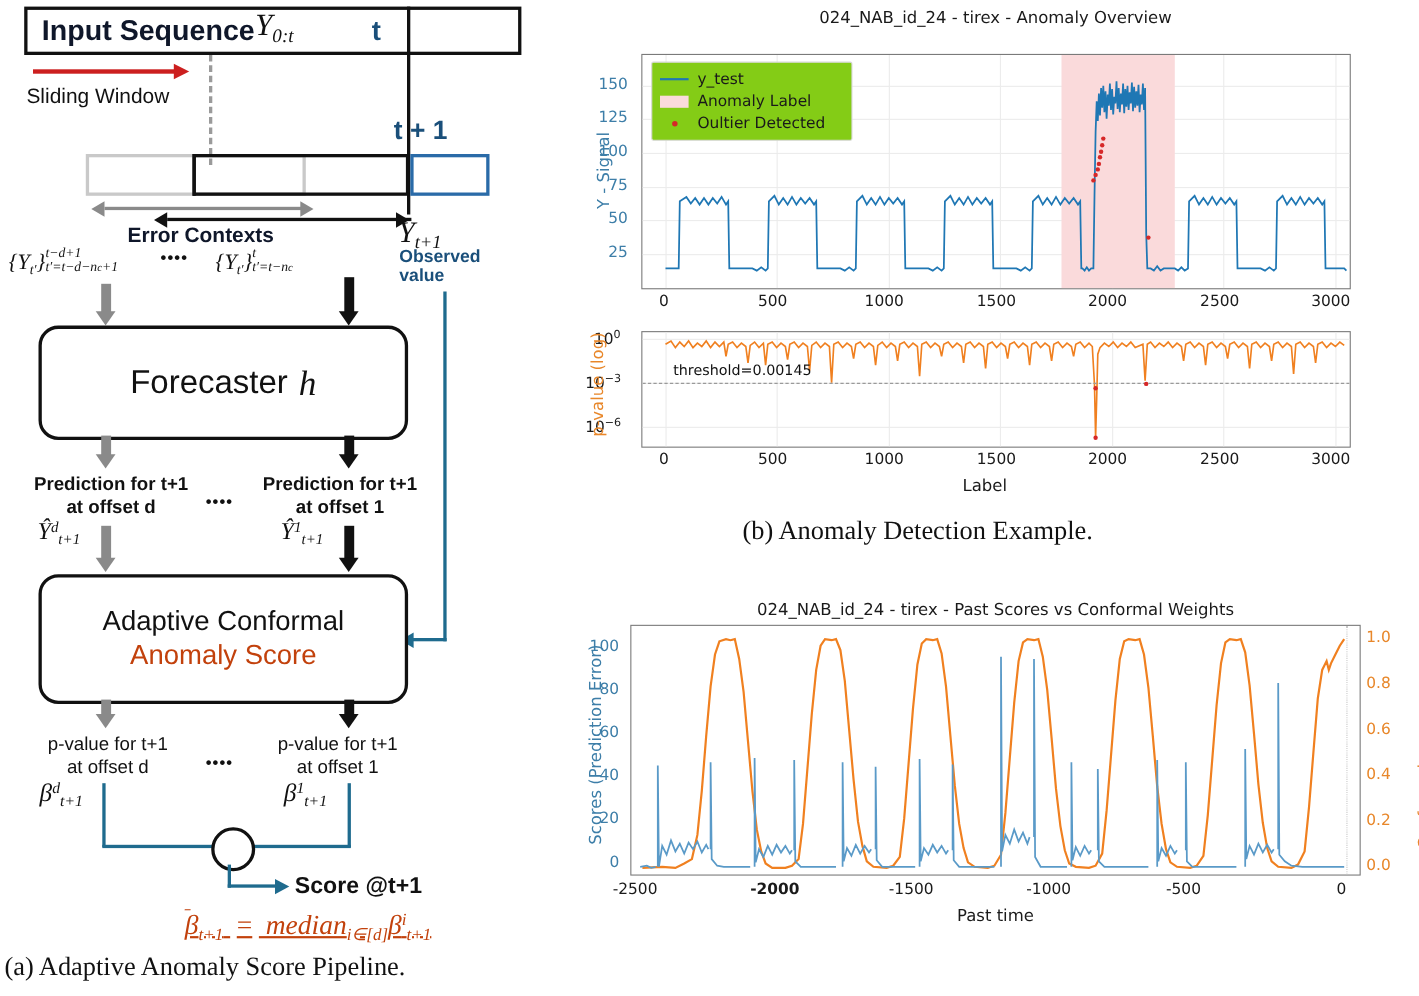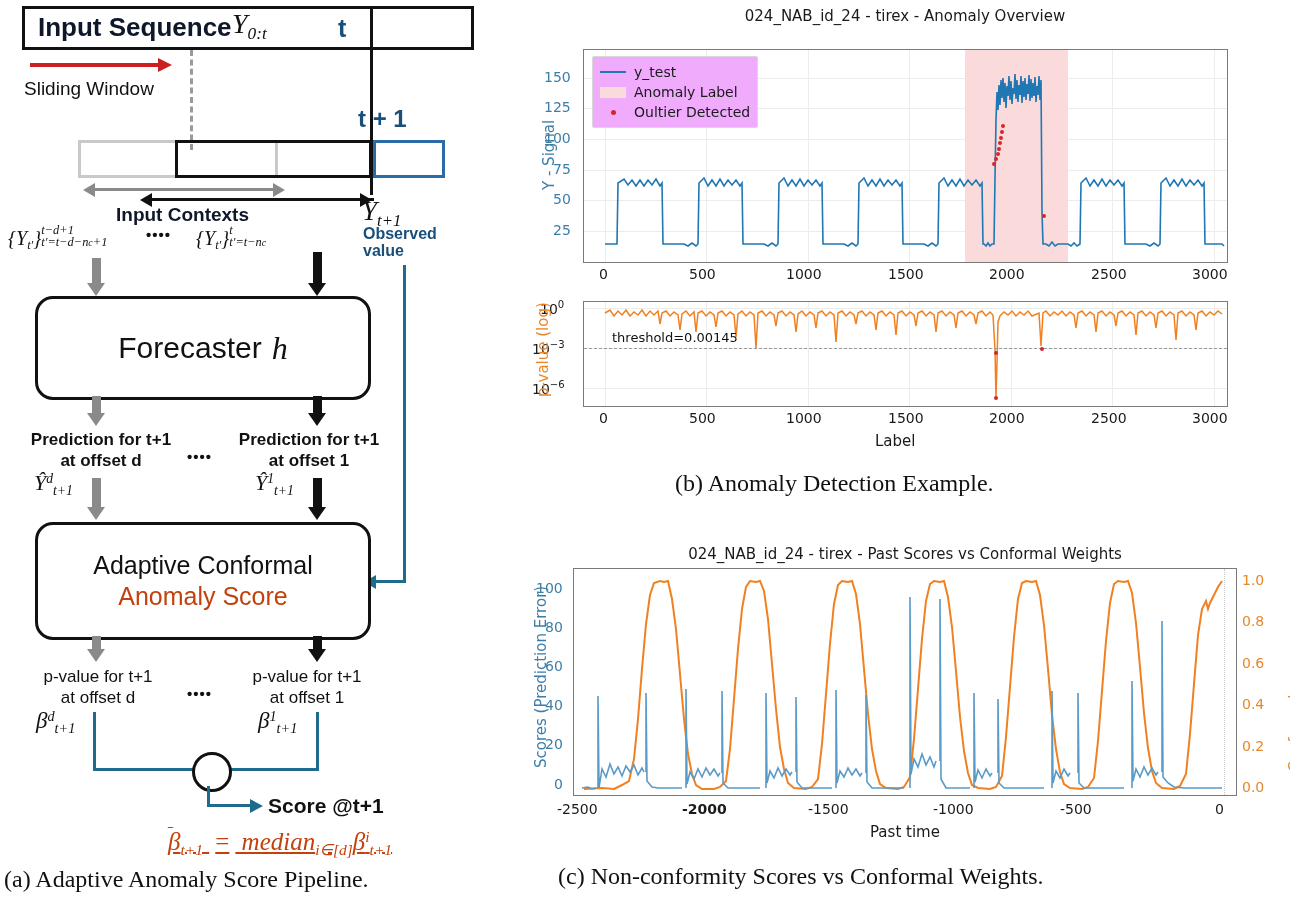--- a/index.html
+++ b/index.html
@@ -38,21 +38,21 @@
   .ctitle{position:absolute;width:100%;text-align:center;font-size:15px;color:#1a1a1a;font-family:"DejaVu Sans",sans-serif;}
   .axes{position:absolute;border:1.5px solid #7a7a7a;background:#fff;overflow:hidden;}
   .tick{position:absolute;font-size:14px;font-family:"DejaVu Sans",sans-serif;}
   .tickb{color:#3d7ea8;}
   .tickk{color:#1a1a1a;}
   .ticko{color:#e8872a;}
   .axlabel{position:absolute;font-size:15px;font-family:"DejaVu Sans",sans-serif;}
   .rot{transform-origin:0 0;transform:rotate(-90deg);}
   .gridh{position:absolute;height:1px;background:#ececec;left:0;right:0;}
   .gridv{position:absolute;width:1px;background:#ececec;top:0;bottom:0;}
-  .legendbox{position:absolute;background:#f0abfc;border:1px solid #d8d8d8;border-radius:2px;padding:5px 7px 5px 7px;}
+  .legendbox{position:absolute;background:#84cc16;border:1px solid #d8d8d8;border-radius:2px;padding:5px 24px 5px 7px;}
   .legrow{display:flex;align-items:center;height:20px;}
   .legtxt{font-size:14px;color:#1a1a1a;margin-left:8px;font-family:"DejaVu Sans",sans-serif;}
   .legline{width:26px;height:2.5px;background:#1f77b4;}
   .legpatch{width:26px;height:11px;background:#fadbdb;}
   .legdotwrap{width:26px;display:flex;justify-content:center;}
   .legdot{width:5px;height:5px;border-radius:50%;background:#d62728;}
   .shade{position:absolute;background:#fadadb;}
   .dashline{position:absolute;height:0;border-top:1.5px dashed #9a9a9a;left:0;right:0;}
   .vdot{position:absolute;width:0;border-left:1px dotted #c9c9c9;top:0;bottom:0;}
   .rdot{position:absolute;width:4px;height:4px;border-radius:50%;background:#d62728;}
@@ -87,21 +87,21 @@
   <div class="vline" style="left:175px;top:140px;width:3px;height:38px;"></div>
 
   <div class="gline" style="left:95px;top:188px;width:180px;height:3px;"></div>
   <div class="arrowleft" style="left:83px;top:183px;border-right:12px solid #8a8a8a;"></div>
   <div class="arrowright" style="left:273px;top:183px;border-left:12px solid #8a8a8a;"></div>
 
   <div class="vline" style="left:152px;top:198px;width:222px;height:3px;"></div>
   <div class="arrowleft" style="left:140px;top:193px;border-right:12px solid #111;"></div>
   <div class="arrowright" style="left:360px;top:193px;border-left:12px solid #111;"></div>
 
-  <div class="lbl green" style="left:116px;top:204px;font-size:19px;">Input Contexts</div>
+  <div class="lbl green" style="left:116px;top:204px;font-size:19px;">Error Contexts</div>
 
   <div class="lbl mathser" style="left:362px;top:196px;font-size:27px;color:#111;">
     <span>Y</span><span class="sub">t+1</span>
   </div>
   <div class="lbl navy" style="left:363px;top:225px;font-size:16px;line-height:17px;width:74px;white-space:normal;">
     <span>Observed value</span>
   </div>
 
   <div class="lbl mathser" style="left:8px;top:224px;font-size:20px;color:#111;">
     {Y<span class="sub">t′</span>}<span style="display:inline-block;vertical-align:-0.15em;font-size:.62em;line-height:1em;text-align:left;">t−d+1<br>t′=t−d−n<span style="font-size:.8em;">c</span>+1</span>
@@ -414,14 +414,13 @@
 
   <div class="tick tickk" style="left:37px;top:281px;">-2500</div>
   <div class="tick tickk" style="left:162px;top:281px;font-weight:bold;">-2000</div>
   <div class="tick tickk" style="left:288px;top:281px;">-1500</div>
   <div class="tick tickk" style="left:413px;top:281px;">-1000</div>
   <div class="tick tickk" style="left:540px;top:281px;">-500</div>
   <div class="tick tickk" style="left:695px;top:281px;">0</div>
 
   <div class="axlabel tickk" style="left:350px;top:303px;">Past time</div>
 
-  <div class="caption" style="left:38px;top:343px;">(c)  Non-conformity Scores vs Conformal Weights.</div>
 </div>
 
 </body></html>

